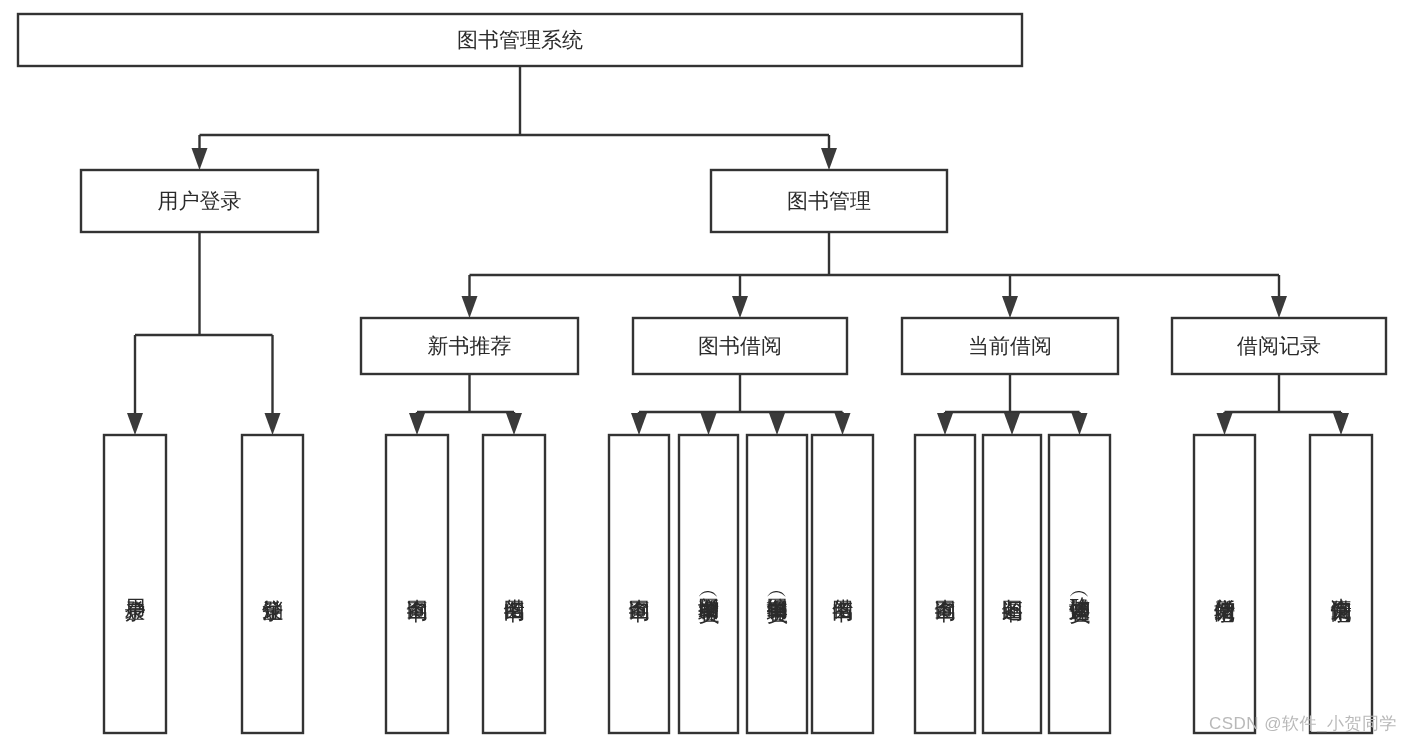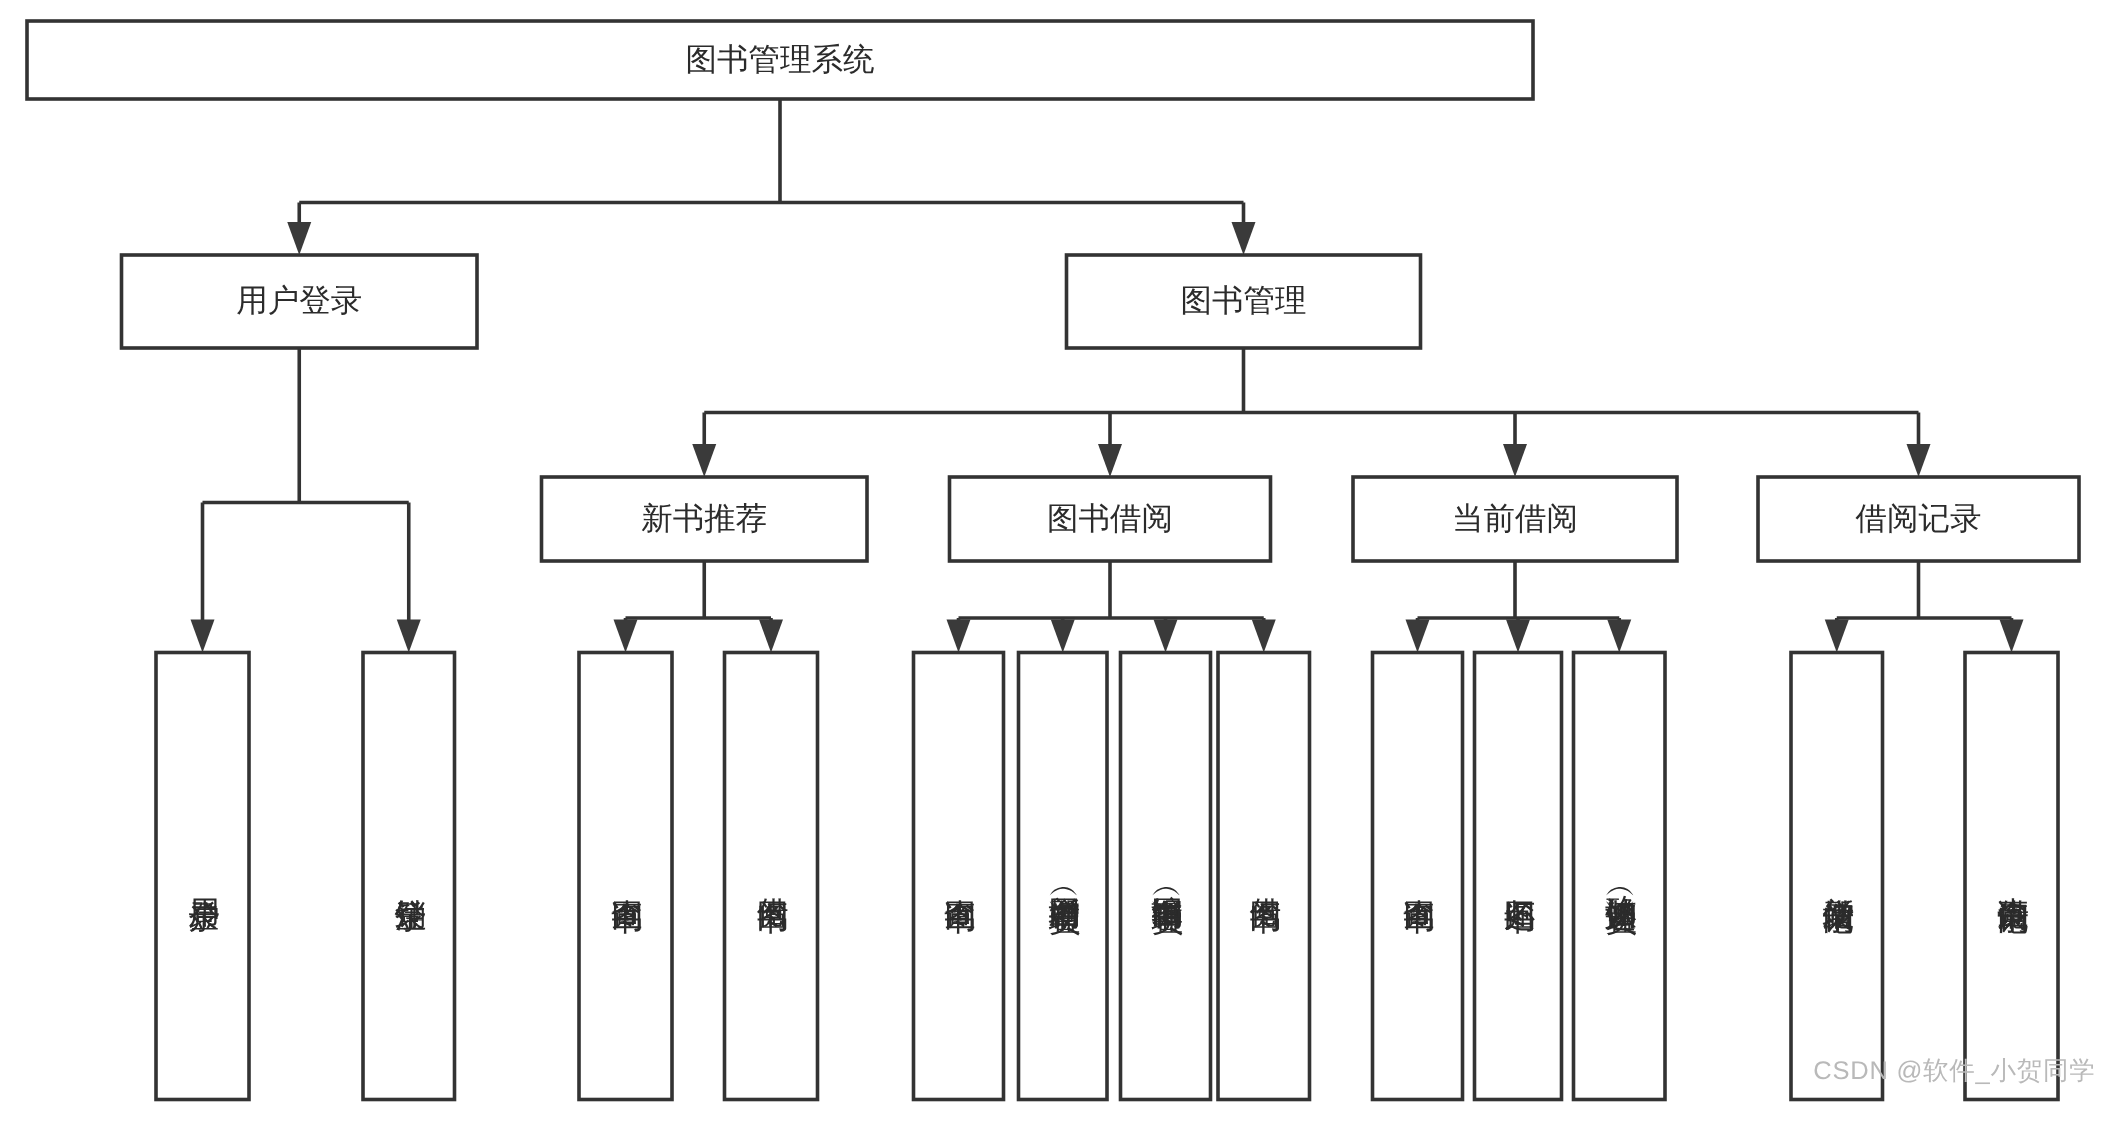--- a/index.html
+++ b/index.html
@@ -65,21 +65,21 @@
   .vlabel-wrap {
     position: absolute;
     display: flex;
     align-items: center;
     justify-content: center;
     pointer-events: none;
   }
   .watermark {
     position: absolute;
     right: 8px;
-    bottom: 22px;
+    bottom: 12px;
     font-family: "Liberation Sans", "DejaVu Sans", sans-serif;
     font-size: 17px;
     color: #b9b9b9;
     white-space: nowrap;
     letter-spacing: 0.5px;
   }
 </style>
 </head>
 <body>
 

